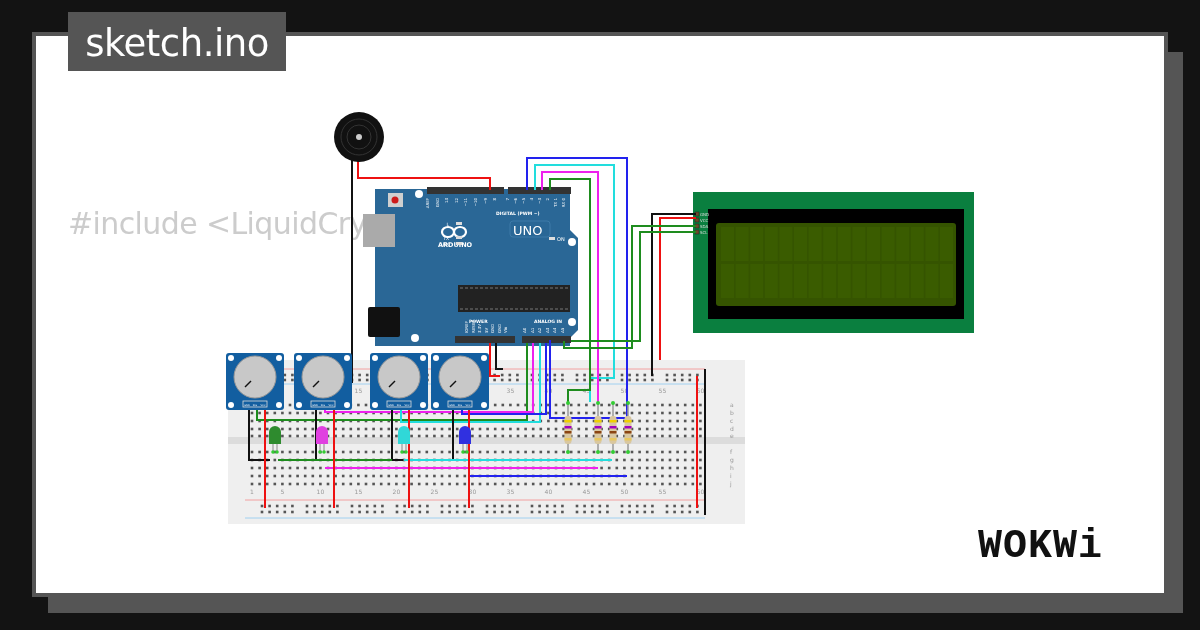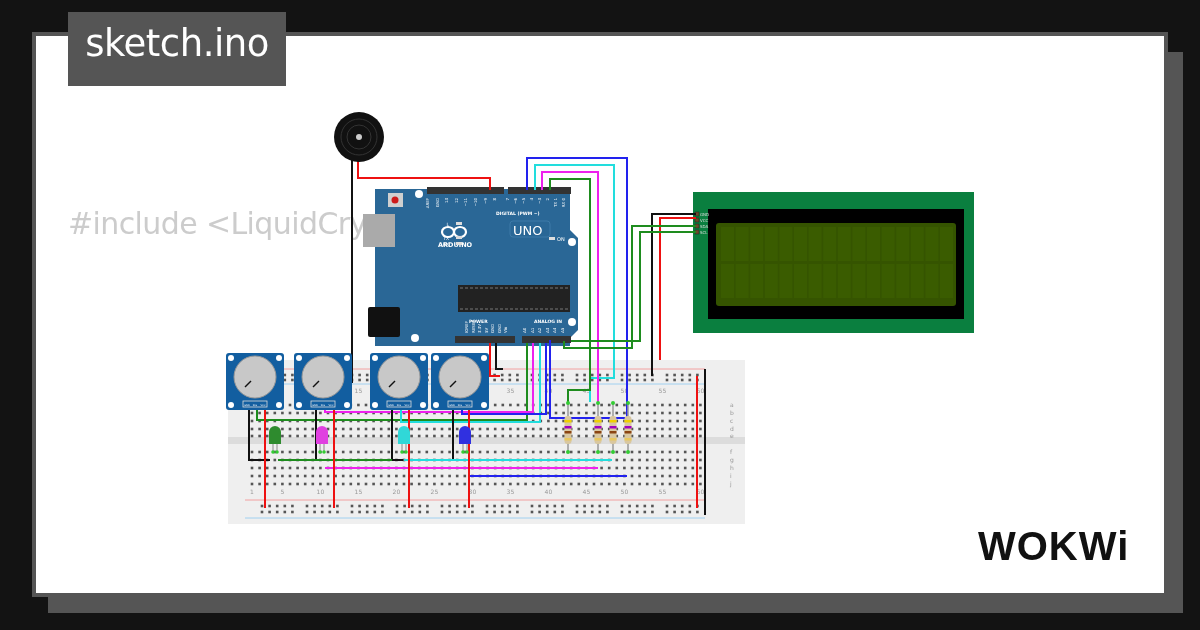--- a/index.html
+++ b/index.html
@@ -1,24 +1,24 @@
 <!DOCTYPE html>
 <html><head>
 <meta charset="utf-8">
 <style>
   html,body{margin:0;padding:0;}
   body{width:1200px;height:630px;background:#131313;position:relative;overflow:hidden;font-family:"DejaVu Sans",sans-serif;}
   .shadow{position:absolute;left:48px;top:52px;width:1135px;height:561px;background:#555555;}
   .card{position:absolute;left:32px;top:32px;width:1136px;height:565px;background:#555555;}
   .card-inner{position:absolute;left:4px;top:4px;width:1128px;height:557px;background:#ffffff;overflow:hidden;}
-  .tab{position:absolute;left:68px;top:12px;width:218px;height:74px;background:#555555;color:#fff;font-size:37px;line-height:63px;text-align:center;font-family:"DejaVu Sans",sans-serif;letter-spacing:-0.5px;}
+  .tab{position:absolute;left:68px;top:12px;width:218px;height:59px;background:#555555;color:#fff;font-size:37px;line-height:63px;text-align:center;font-family:"DejaVu Sans",sans-serif;letter-spacing:-0.5px;}
   .code{position:absolute;left:68px;top:104px;color:#cccccc;font-size:30px;line-height:48px;font-family:"DejaVu Sans",sans-serif;white-space:pre;letter-spacing:-0.6px;}
   .code div{height:48px;}
   .diagram{position:absolute;left:0;top:0;width:1200px;height:630px;}
-  .logo{position:absolute;left:978px;top:524px;font-size:40px;font-weight:bold;color:#111;font-family:Liberation Sans, sans-serif;letter-spacing:1px;}
+  .logo{position:absolute;left:978px;top:524px;font-size:40px;font-weight:bold;color:#111;font-family:Liberation Mono, monospace;letter-spacing:1px;}
 </style>
 </head>
 <body>
 
 <div class="shadow"></div>
 <div class="card">
   <div class="card-inner"></div>
 </div>
 
 <div class="code">

